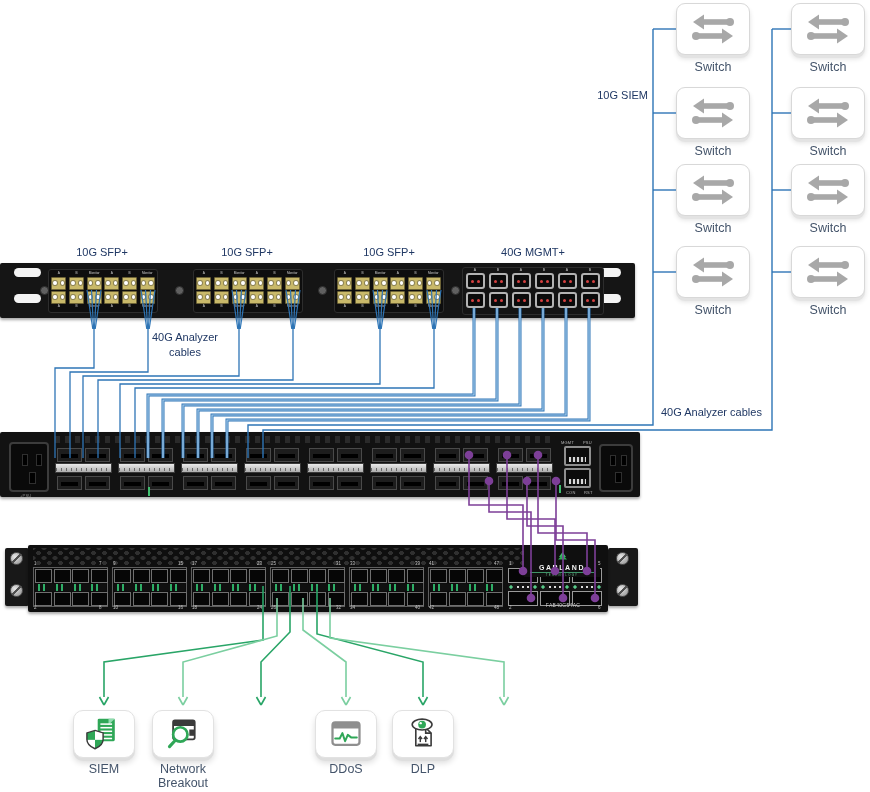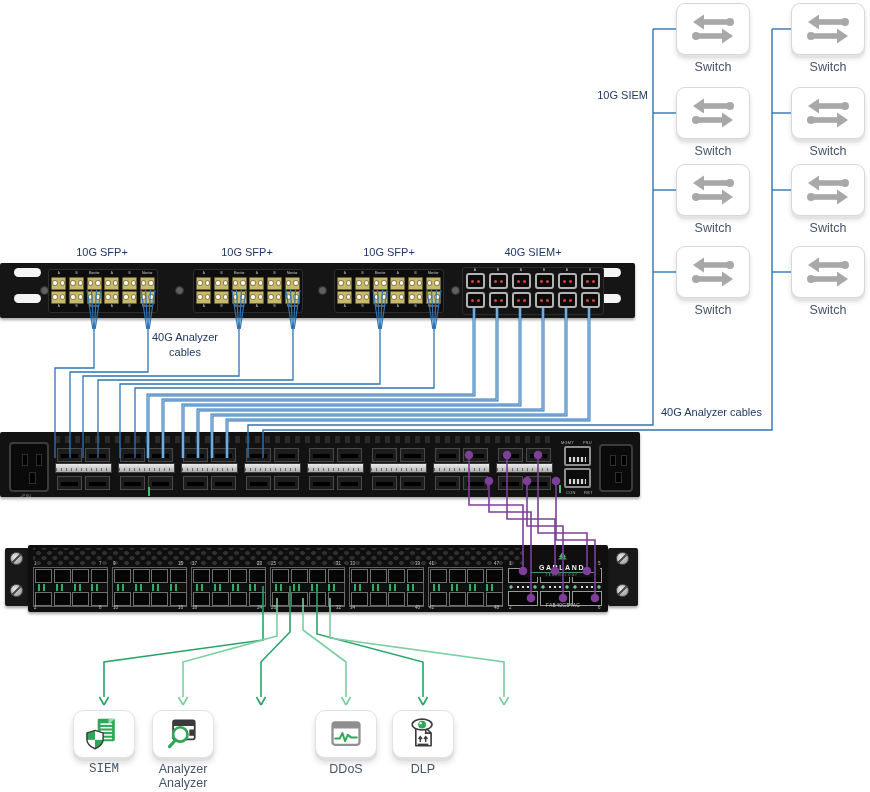--- a/index.html
+++ b/index.html
@@ -91,21 +91,21 @@
   <div class="ann" style="left:596px;top:88px;width:52px;text-align:right;">10G SIEM</div>
   <div class="ann center" style="left:125px;top:330px;width:120px;">
     <div>40G Analyzer</div>
     <div>cables</div>
   </div>
   <div class="ann" style="left:661px;top:405px;">40G Analyzer cables</div>
 
   <div class="ann" style="left:57px;top:245px;width:90px;text-align:center;">10G SFP+</div>
   <div class="ann" style="left:202px;top:245px;width:90px;text-align:center;">10G SFP+</div>
   <div class="ann" style="left:344px;top:245px;width:90px;text-align:center;">10G SFP+</div>
-  <div class="ann" style="left:488px;top:245px;width:90px;text-align:center;">40G SIEM+</div>
+  <div class="ann" style="left:488px;top:245px;width:90px;text-align:center;">40G MGMT+</div>
 
   <div class="switch-node" style="left:676px;top:3px;">
     <div class="switch-box">
         <svg width="46" height="32" viewBox="0 0 46 32">
           <circle cx="40" cy="9" r="4" fill="#a8a8a8"></circle>
           <rect x="13" y="6.2" width="27" height="5.6" fill="#a8a8a8"></rect>
           <polygon points="14,1.5 14,16.5 3,9" fill="#a8a8a8"></polygon>
           <circle cx="6" cy="23" r="4" fill="#a8a8a8"></circle>
           <rect x="6" y="20.2" width="27" height="5.6" fill="#a8a8a8"></rect>
           <polygon points="32,15.5 32,30.5 43,23" fill="#a8a8a8"></polygon>
@@ -708,21 +708,21 @@
       <div class="fab-num" style="left: 322px; top: 16px;">33</div>
       <div class="fab-num" style="left: 387px; top: 16px;">39</div>
       <div class="fab-num" style="left: 322px; top: 60px;">34</div>
       <div class="fab-num" style="left: 387px; top: 60px;">40</div>
       <div class="fab-num" style="left: 401px; top: 16px;">41</div>
       <div class="fab-num" style="left: 466px; top: 16px;">47</div>
       <div class="fab-num" style="left: 401px; top: 60px;">42</div>
       <div class="fab-num" style="left: 466px; top: 60px;">48</div>
     </div>
 
-  <div class="tool-node" style="left:73px;top:710px;font-family:Liberation Mono, monospace;">
+  <div class="tool-node" style="left:73px;top:710px;">
     <div class="tool-box">
       <svg width="36" height="36" viewBox="0 0 40 40">
         <rect x="13" y="3" width="19" height="25" rx="1.5" fill="#2fa757"></rect>
         <path d="M25,3 h7 l-7,7 z" fill="#8fdcae"></path>
         <g stroke="#ffffff" stroke-width="1.7">
           <line x1="16" y1="9" x2="29" y2="9"></line>
             <line x1="16" y1="13" x2="29" y2="13"></line>
           <line x1="16" y1="17" x2="29" y2="17"></line>
             <line x1="16" y1="21" x2="29" y2="21"></line>
           <line x1="16" y1="25" x2="29" y2="25"></line>
@@ -743,21 +743,21 @@
   <div class="tool-node" style="left:152px;top:710px;">
     <div class="tool-box">
       <svg width="36" height="36" viewBox="0 0 40 40">
         <rect x="9" y="5" width="24" height="21" rx="2" fill="#ffffff" stroke="#3b3b3b" stroke-width="2"></rect>
         <path d="M9,7 a2,2 0 0 1 2,-2 h20 a2,2 0 0 1 2,2 v4 h-24 z" fill="#3b3b3b"></path>
         <rect x="27" y="15" width="6" height="7" fill="#3b3b3b"></rect>
         <circle cx="17" cy="20.5" r="8" fill="#ffffff" stroke="#2fa757" stroke-width="3"></circle>
         <line x1="11.5" y1="27" x2="5" y2="34" stroke="#2fa757" stroke-width="3.5" stroke-linecap="round"></line>
       </svg>
     </div>
-    <div class="tool-label">Analyzer Analyzer</div>
+    <div class="tool-label">Network Breakout</div>
   </div>
   <div class="tool-node" style="left:392px;top:710px;">
     <div class="tool-box">
       <svg width="36" height="36" viewBox="0 0 40 40">
         <path d="M12,13 h11 l6,6 v14 h-17 z" fill="#ffffff" stroke="#3b3b3b" stroke-width="1.8" stroke-linejoin="round"></path>
         <path d="M23,13 v6 h6" fill="none" stroke="#3b3b3b" stroke-width="1.8"></path>
         <g stroke="#3b3b3b" stroke-width="1.6">
           <line x1="17" y1="29" x2="17" y2="24"></line>
             <path d="M15,25.5 l2,-2.5 l2,2.5" fill="none"></path>
           <line x1="23" y1="29" x2="23" y2="24"></line>

